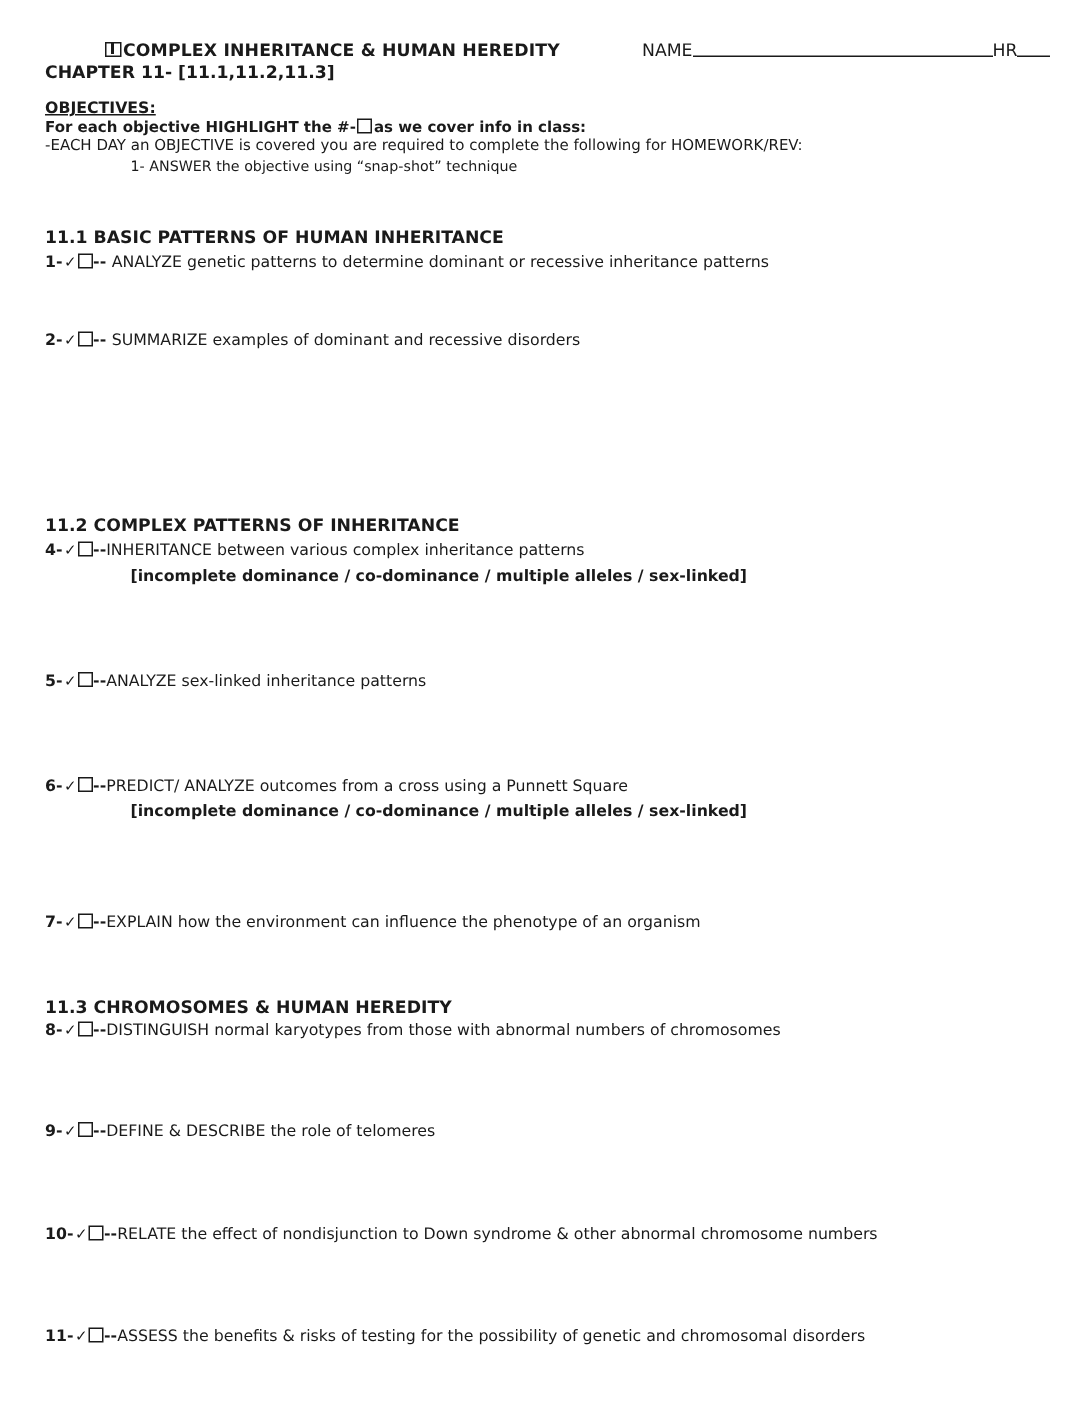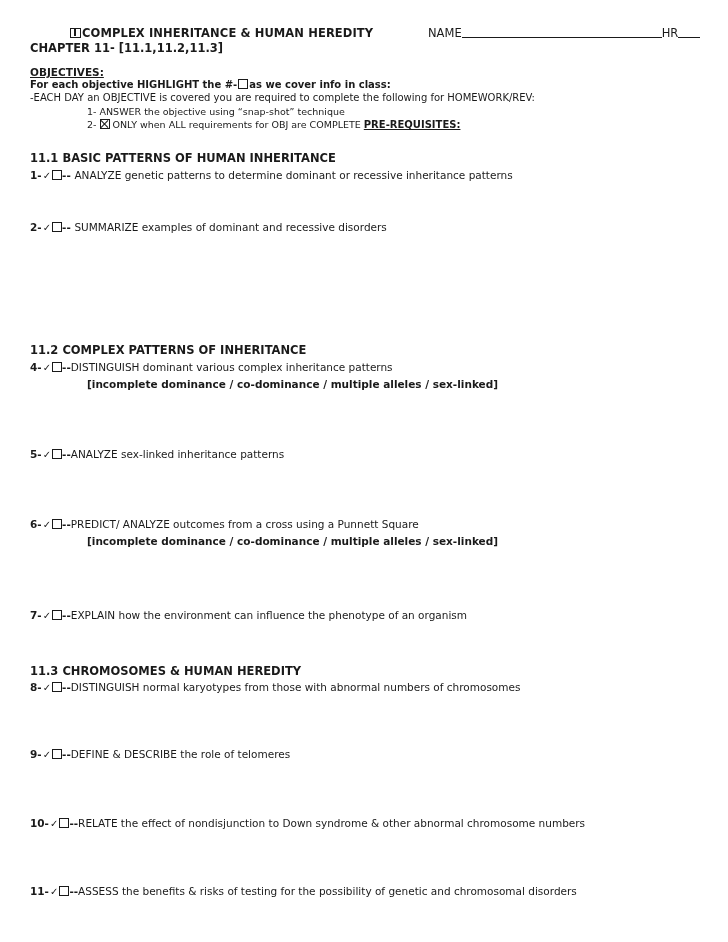--- a/index.html
+++ b/index.html
@@ -144,40 +144,36 @@
     <span>HR</span>
     <span class="blank hr-blank"></span>
   </div>
 
   <div class="abs obj-heading">OBJECTIVES:</div>
   <div class="abs for-each">
     <span>For each objective HIGHLIGHT the #-</span><span class="small-box"></span><span>as we cover info in class:</span>
   </div>
   <div class="abs each-day">-EACH DAY an OBJECTIVE is covered you are required to complete the following for HOMEWORK/REV:</div>
   <div class="abs step step1">1- ANSWER the objective using “snap-shot” technique</div>
-  <div class="abs step step2">
-    <span>2-</span>
-    <span class="xbox"></span><span> ONLY when ALL requirements for OBJ are COMPLETE </span><span class="prereq">PRE-REQUISITES:</span>
-  </div>
 
   <div class="abs section-title" style="top:151px">11.1  BASIC PATTERNS OF HUMAN INHERITANCE</div>
 
   <div class="abs objective" style="top:169px">
     <span class="num">1-</span><span class="check">✓</span><span class="checkbox"></span><span class="num">-- </span><span>ANALYZE genetic patterns to determine dominant or recessive inheritance patterns</span>
   </div>
 
   <div class="abs objective" style="top:221px">
     <span class="num">2-</span><span class="check">✓</span><span class="checkbox"></span><span class="num">-- </span><span>SUMMARIZE examples of dominant and recessive disorders</span>
   </div>
 
 
   <div class="abs section-title" style="top:343px">11.2 COMPLEX PATTERNS OF INHERITANCE</div>
 
   <div class="abs objective" style="top:361px">
-    <span class="num">4-</span><span class="check">✓</span><span class="checkbox"></span><span class="num">--</span><span>DISTINGUISH dominant various complex inheritance patterns</span>
+    <span class="num">4-</span><span class="check">✓</span><span class="checkbox"></span><span class="num">--</span><span>INHERITANCE between various complex inheritance patterns</span>
   </div>
   <div class="abs subline" style="top:378px">[incomplete dominance / co-dominance / multiple alleles / sex-linked]</div>
 
   <div class="abs objective" style="top:448px">
     <span class="num">5-</span><span class="check">✓</span><span class="checkbox"></span><span class="num">--</span><span>ANALYZE sex-linked inheritance patterns</span>
   </div>
 
   <div class="abs objective" style="top:518px">
     <span class="num">6-</span><span class="check">✓</span><span class="checkbox"></span><span class="num">--</span><span>PREDICT/ ANALYZE  outcomes from a cross using a Punnett Square</span>
   </div>

